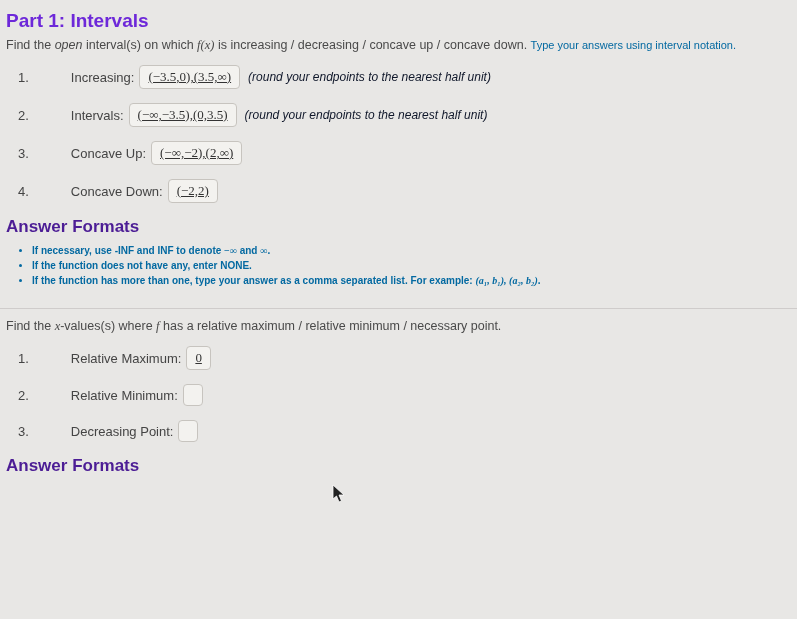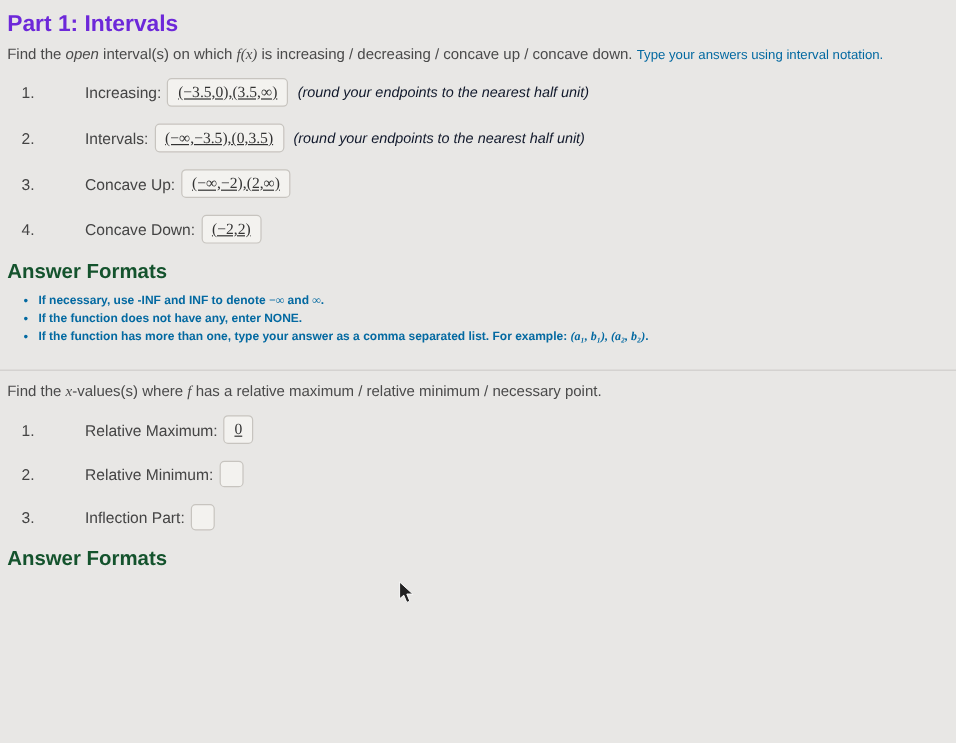--- a/index.html
+++ b/index.html
@@ -58,21 +58,21 @@
   }
   .hint {
     font-style: italic;
     font-size: 12px;
     color: #0f172a;
     margin-left: 4px;
   }
   h3.af {
     font-size: 17px;
     font-weight: 700;
-    color: #14532d;
+    color: #4c1d95;
     margin: 8px 0 8px 0;
   }
   ul.formats {
     list-style: disc;
     padding-left: 26px;
   }
   ul.formats li {
     font-size: 10px;
     color: #0369a1;
     margin: 4px 0;
@@ -149,21 +149,21 @@
       <span class="qlabel">Relative Maximum:</span>
       <span class="answer-box">0</span>
     </li>
     <li>
       <span class="num">2.</span>
       <span class="qlabel">Relative Minimum:</span>
       <span class="answer-box"></span>
     </li>
     <li>
       <span class="num">3.</span>
-      <span class="qlabel">Inflection Part:</span>
+      <span class="qlabel">Decreasing Point:</span>
       <span class="answer-box"></span>
     </li>
   </ol>
 
   <h3 class="af">Answer Formats</h3>
 </div>
 
 <svg class="cursor" width="16" height="20" viewBox="0 0 16 20">
   <path d="M1 1 L1 15 L4.5 12 L7 18 L9.5 17 L7 11 L12 11 Z" fill="#222" stroke="#fff" stroke-width="0.8"></path>
 </svg>

